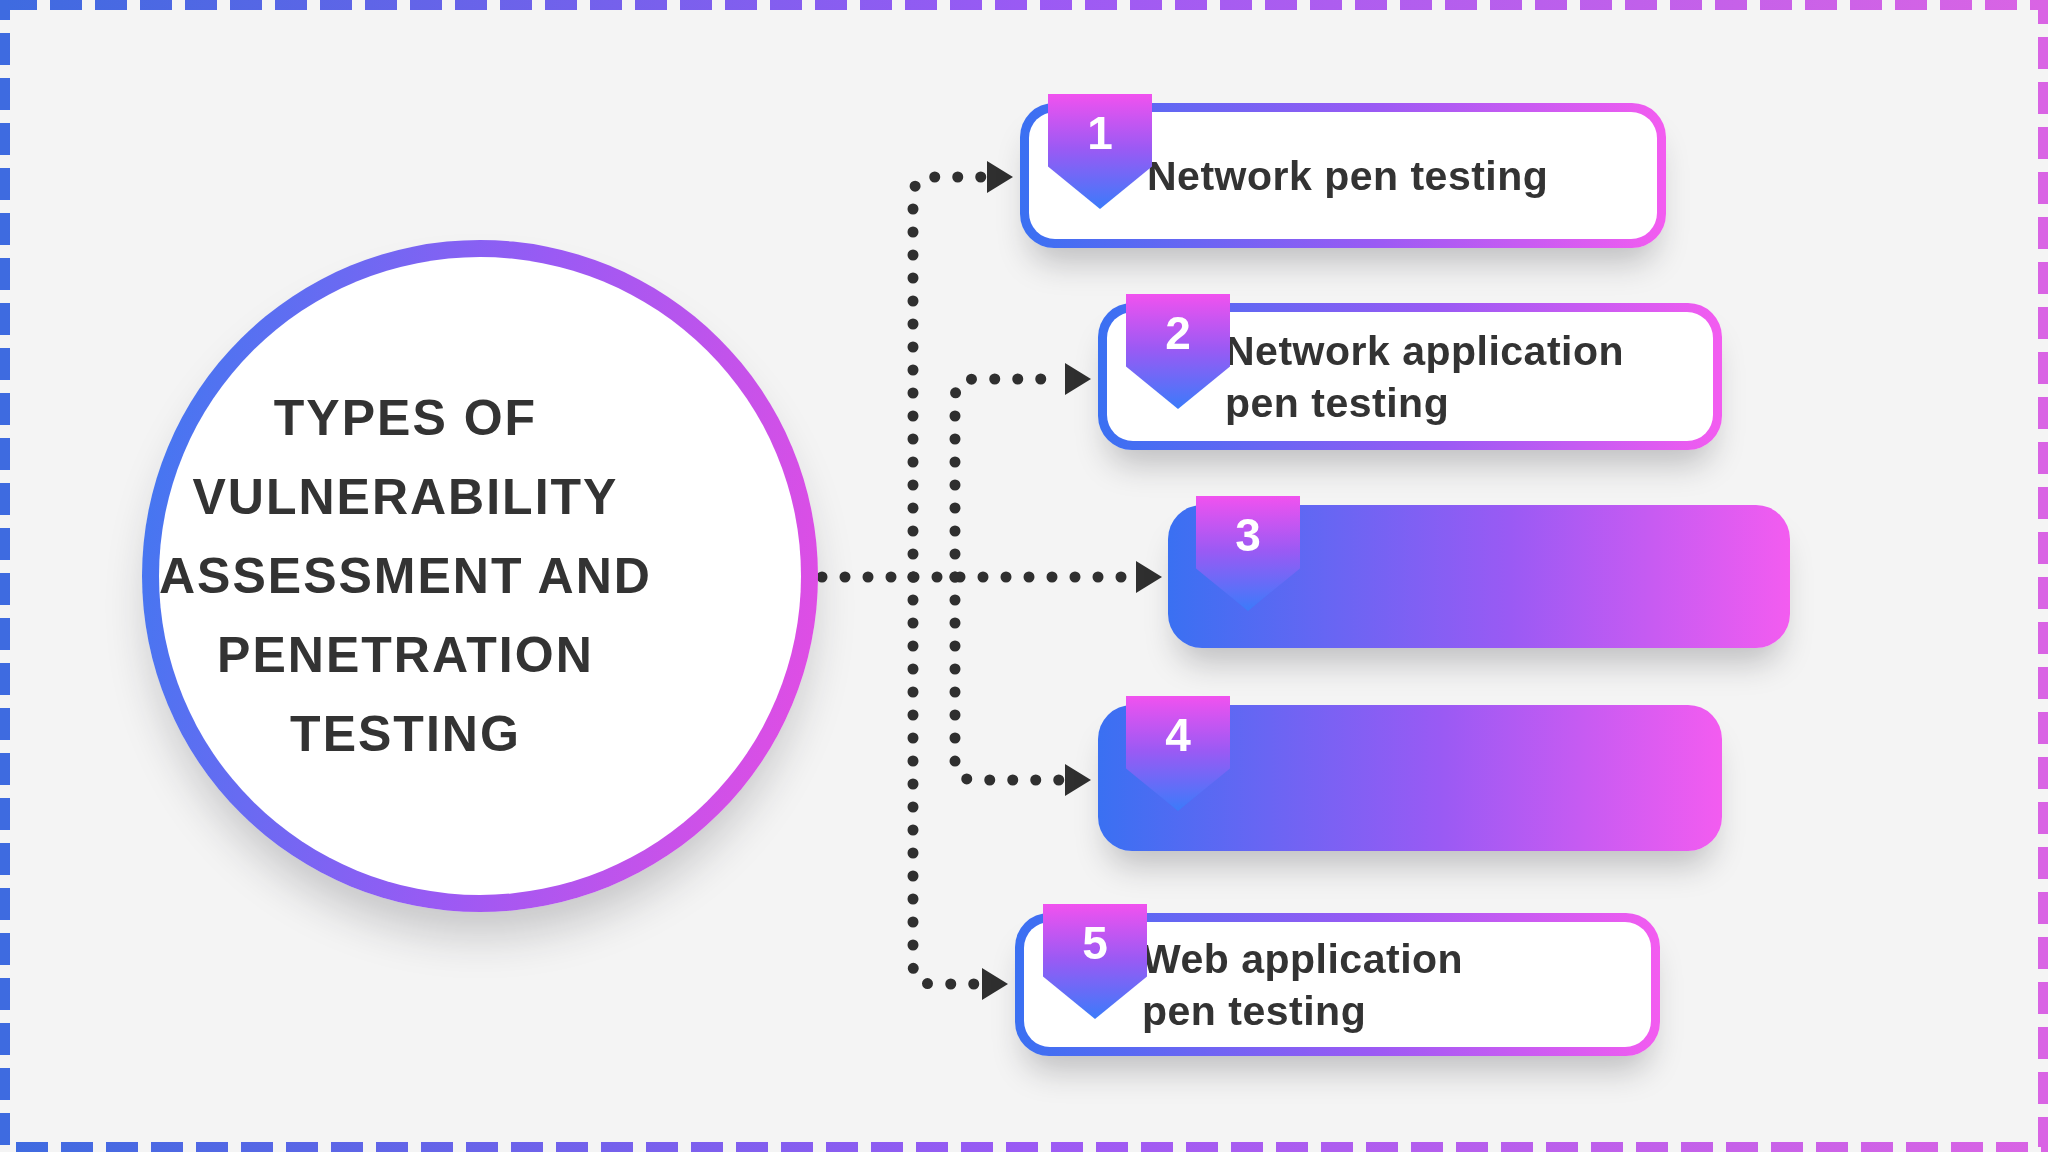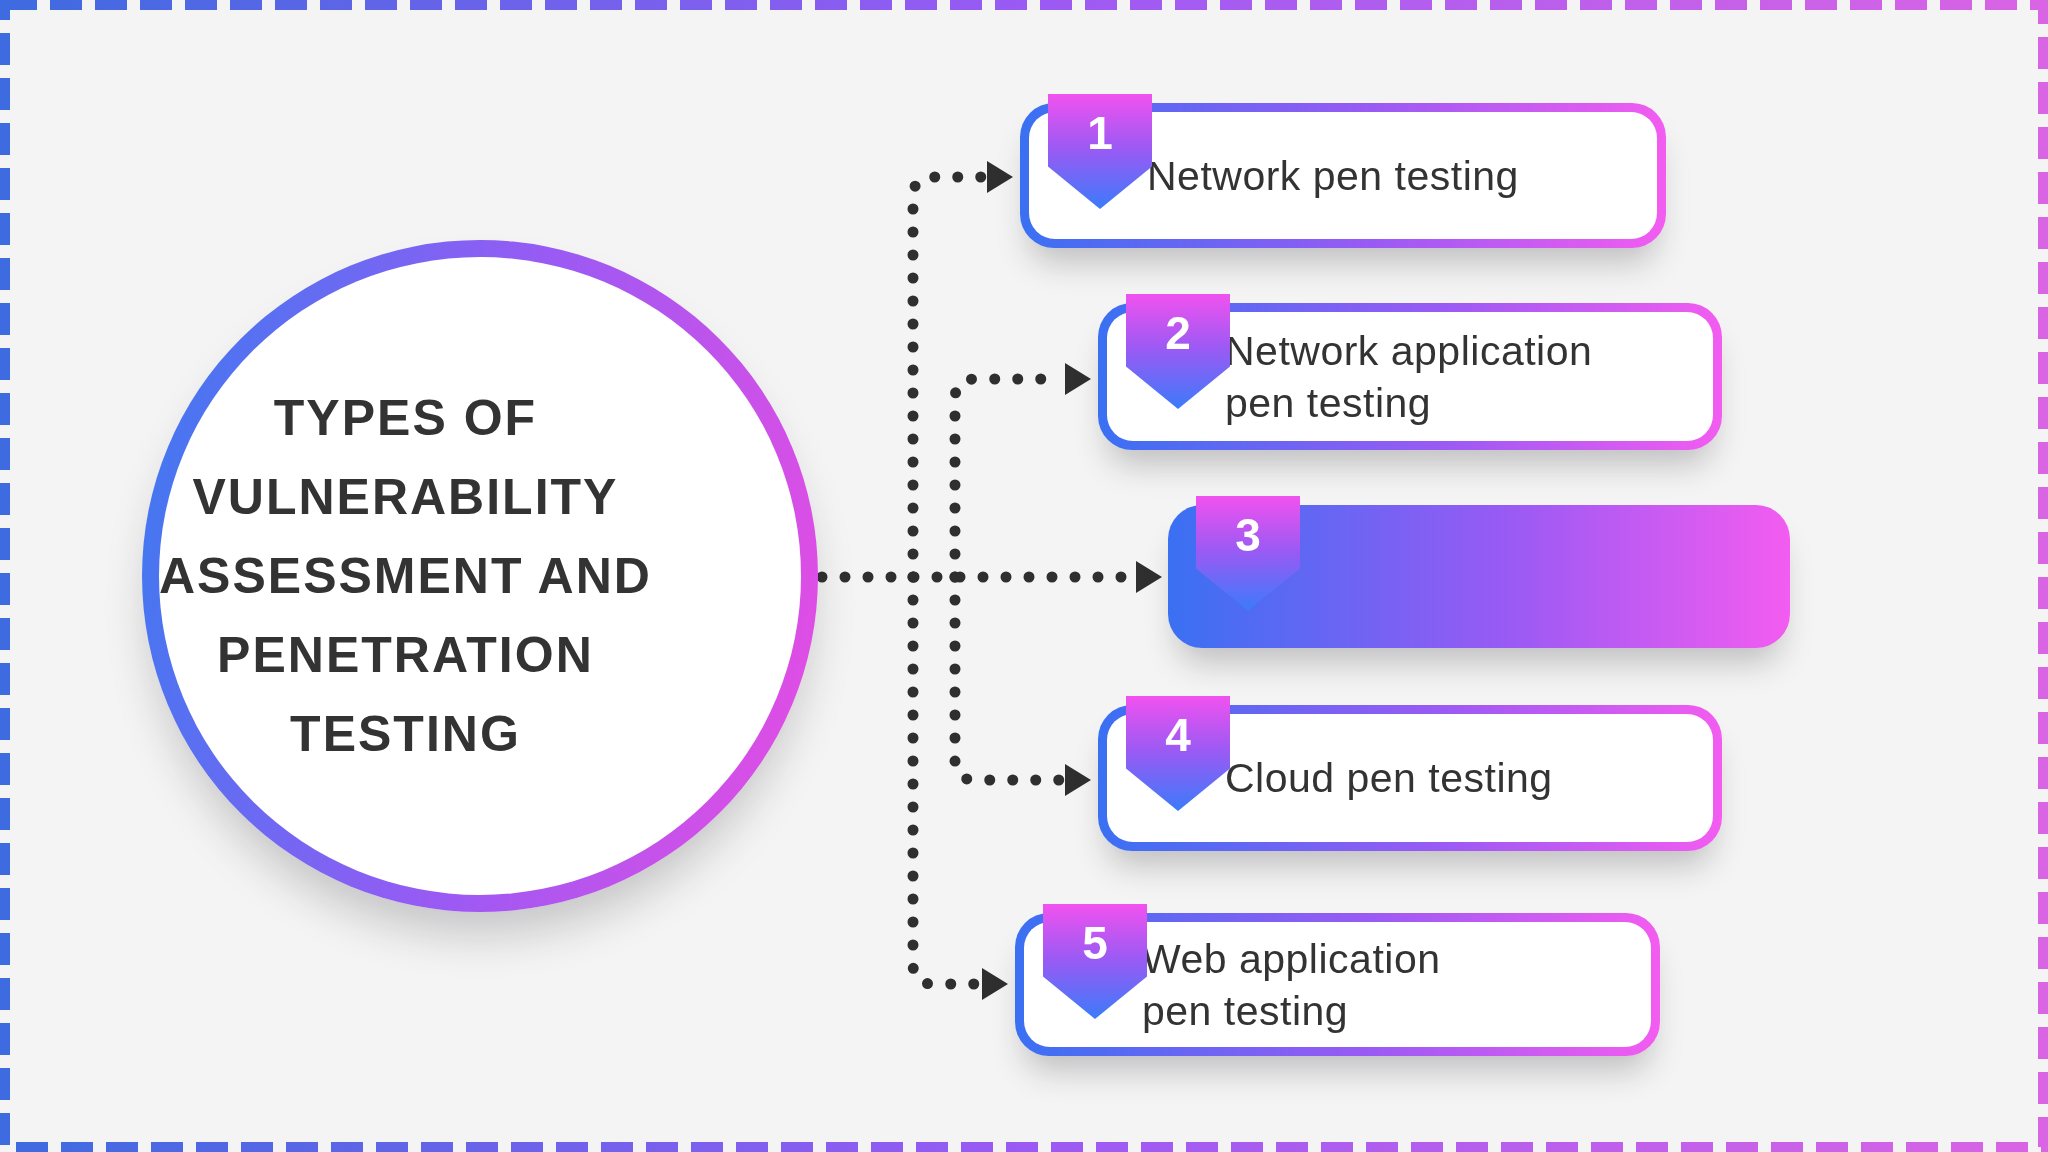--- a/index.html
+++ b/index.html
@@ -36,21 +36,21 @@
   .box{
     position:absolute;border-radius:34px;padding:9px;
     background:linear-gradient(90deg,var(--blue) 0%,var(--purple) 55%,var(--magenta) 100%);
     box-shadow:0 24px 32px -10px rgba(30,30,40,.25);
   }
   .box-inner{
     width:100%;height:100%;border-radius:26px;background:var(--card);
     display:flex;align-items:center;padding-left:118px;
   }
   .label{
-    font-size:41px;font-weight:normal;line-height:52px;letter-spacing:.5px;
+    font-size:41px;font-weight:bold;line-height:52px;letter-spacing:.5px;
     color:var(--text);white-space:pre-line;text-align:left;
   }
   .badge{
     position:absolute;left:28px;top:-9px;width:104px;height:115px;z-index:2;
     background:linear-gradient(180deg,var(--badge-pink) 0%,var(--purple) 48%,var(--badge-blue) 100%);
     clip-path:polygon(0 0,100% 0,100% 63%,50% 100%,0 63%);
     display:flex;justify-content:center;
     filter:drop-shadow(0 7px 6px rgba(30,30,40,.35));
   }
   .num{font-size:46px;font-weight:bold;color:#ffffff;padding-top:12px;}
@@ -130,23 +130,20 @@
   <div class="box box3">
     <div class="badge">
       <span class="num">3</span>
     </div>
   </div>
 
   <div class="box box4">
     <div class="badge">
       <span class="num">4</span>
     </div>
-    <div class="box-inner">
-      <p class="label">Cloud pen testing</p>
-    </div>
   </div>
 
   <div class="box box5">
     <div class="badge">
       <span class="num">5</span>
     </div>
     <div class="box-inner">
       <p class="label">Web application
 pen testing</p>
     </div>

